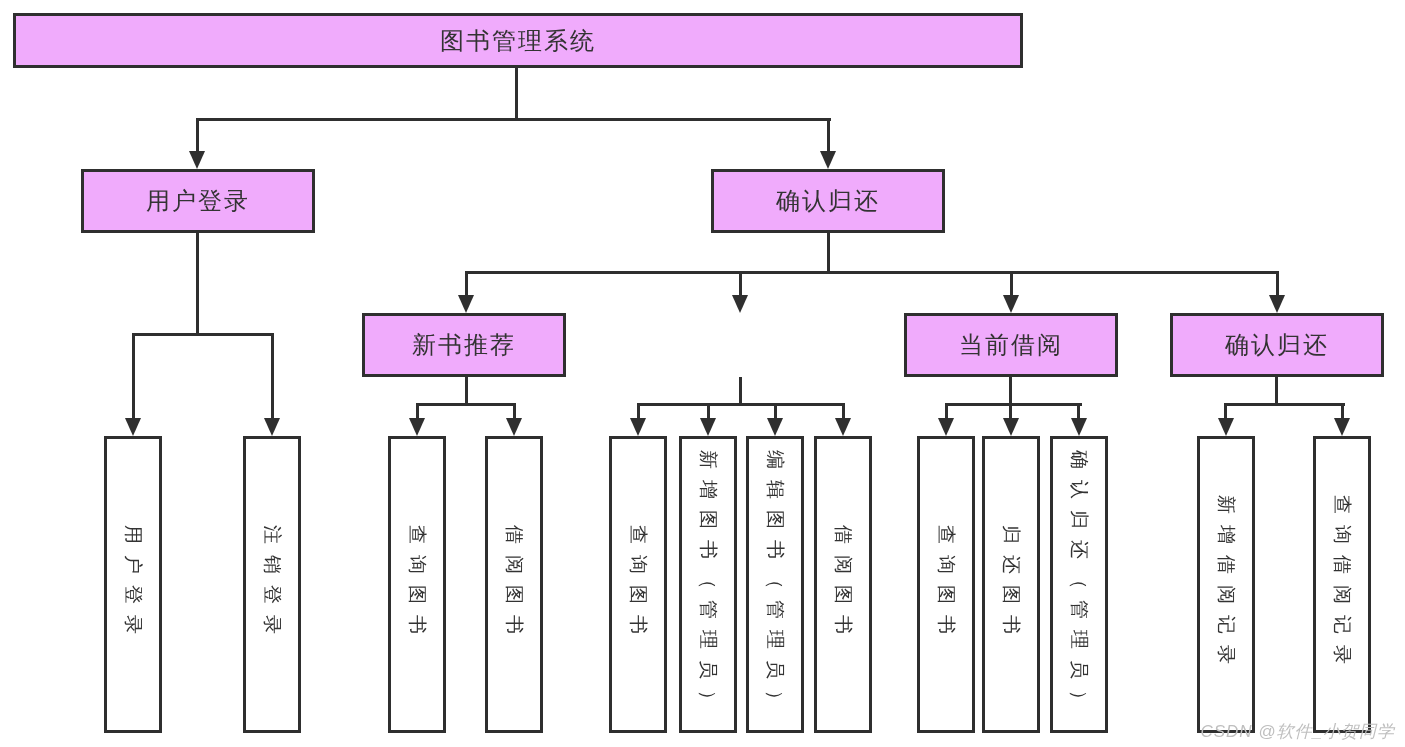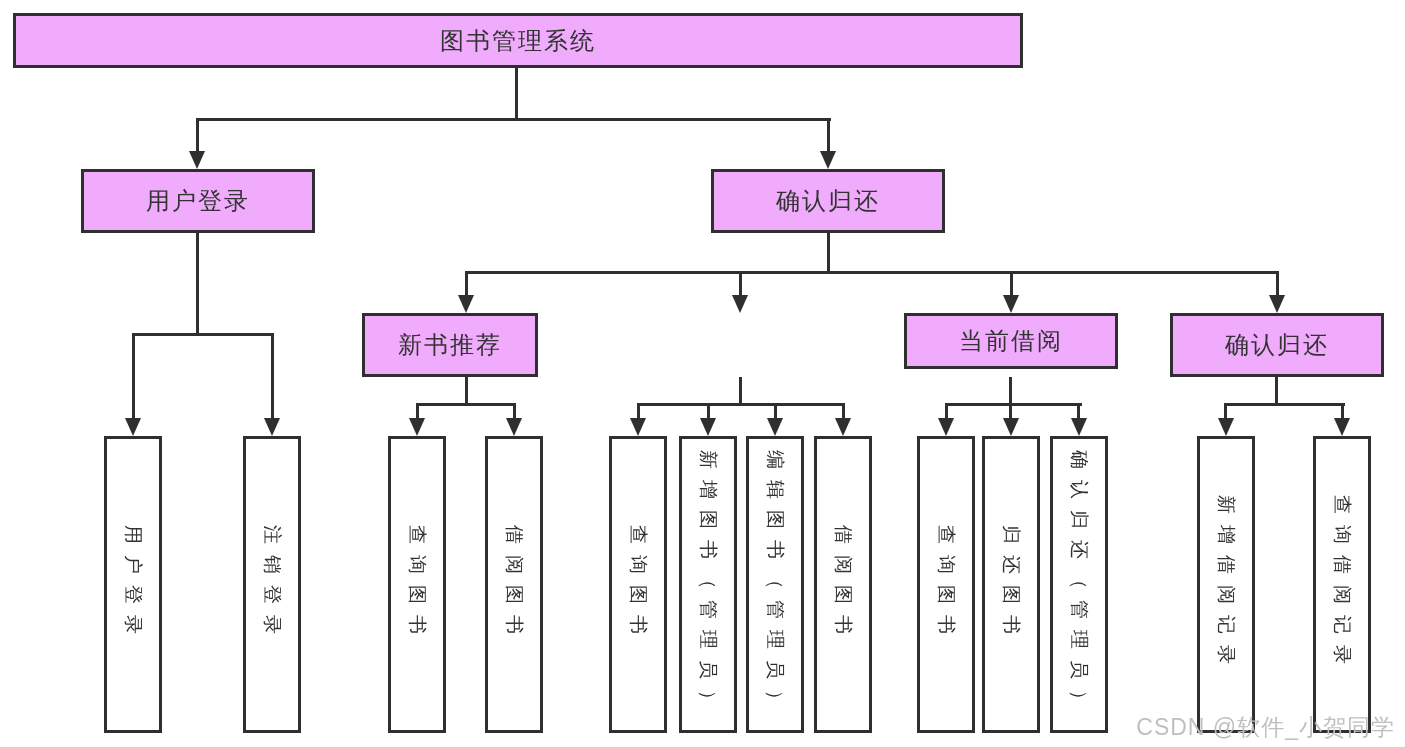--- a/index.html
+++ b/index.html
@@ -64,25 +64,26 @@
     width: 0;
     height: 0;
     border-left: 8px solid transparent;
     border-right: 8px solid transparent;
     border-top: 18px solid var(--line);
   }
   .watermark {
     position: absolute;
     right: 10px;
     bottom: 4px;
-    font-size: 23px;
+    font-size: 17px;
     letter-spacing: 1px;
     color: var(--watermark);
     z-index: 5;
     white-space: nowrap;
+    font-style: italic;
   }
 </style>
 </head>
 <body>
 
 <div class="canvas">
 
   <div class="hbox" style="left:13px;top:13px;width:1010px;height:55px">图书管理系统</div>
 
   <div class="ln" style="left:515px;top:68px;width:3px;height:52px"></div>
@@ -106,22 +107,22 @@
   <div class="ln" style="left:465px;top:271px;width:814px;height:3px"></div>
   <div class="ln" style="left:465px;top:271px;width:3px;height:25px"></div>
   <div class="arr" style="left:458px;top:295px"></div>
   <div class="ln" style="left:739px;top:271px;width:3px;height:25px"></div>
   <div class="arr" style="left:732px;top:295px"></div>
   <div class="ln" style="left:1010px;top:271px;width:3px;height:25px"></div>
   <div class="arr" style="left:1003px;top:295px"></div>
   <div class="ln" style="left:1276px;top:271px;width:3px;height:25px"></div>
   <div class="arr" style="left:1269px;top:295px"></div>
 
-  <div class="hbox" style="left:362px;top:313px;width:176px;height:64px">新书推荐</div>
-  <div class="hbox" style="left:904px;top:313px;width:214px;height:56px">当前借阅</div>
+  <div class="hbox" style="left:362px;top:313px;width:204px;height:64px">新书推荐</div>
+  <div class="hbox" style="left:904px;top:313px;width:214px;height:64px">当前借阅</div>
   <div class="hbox" style="left:1170px;top:313px;width:214px;height:64px">确认归还</div>
 
   <div class="ln" style="left:465px;top:377px;width:3px;height:29px"></div>
   <div class="ln" style="left:416px;top:403px;width:100px;height:3px"></div>
   <div class="ln" style="left:416px;top:403px;width:3px;height:16px"></div>
   <div class="arr" style="left:409px;top:418px"></div>
   <div class="ln" style="left:513px;top:403px;width:3px;height:16px"></div>
   <div class="arr" style="left:506px;top:418px"></div>
 
   <div class="ln" style="left:739px;top:377px;width:3px;height:29px"></div>

